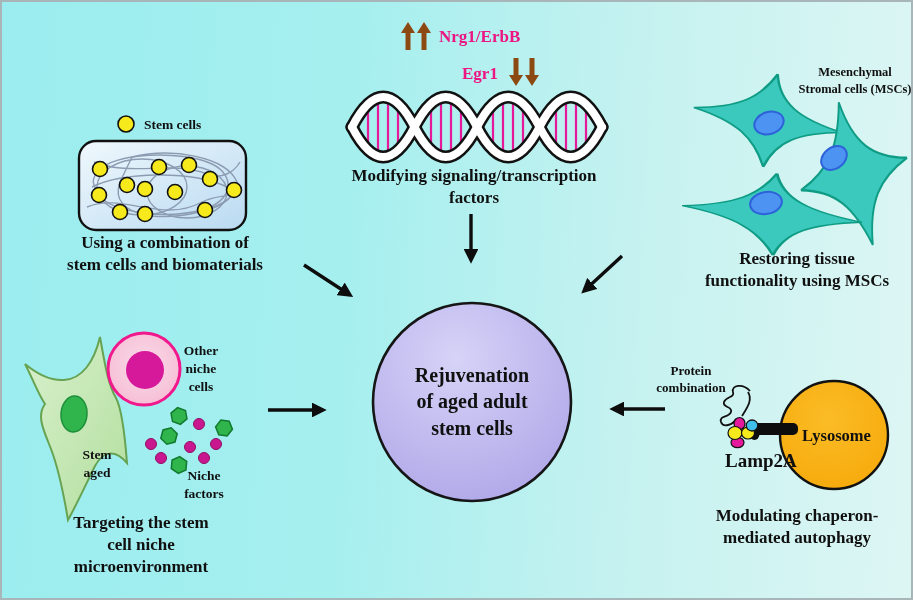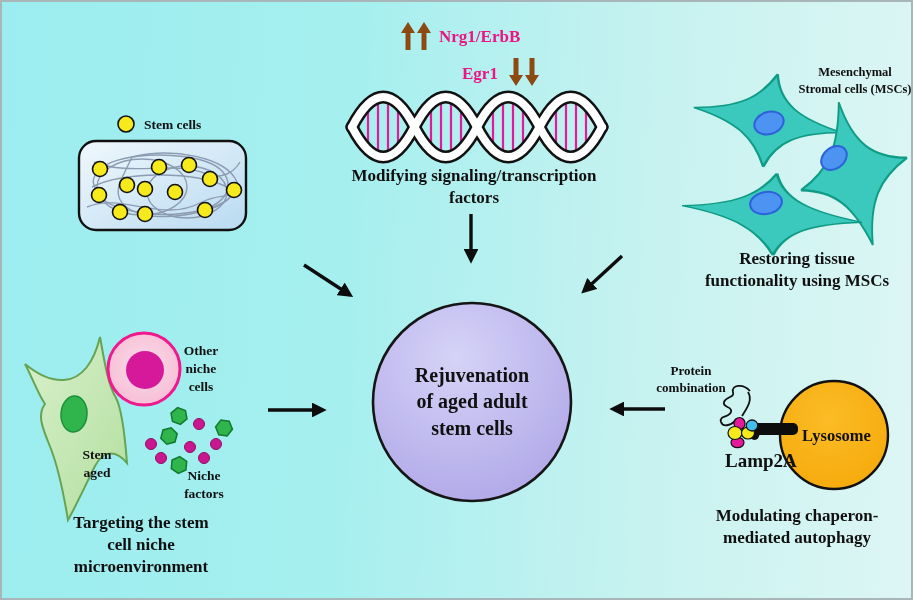--- a/index.html
+++ b/index.html
@@ -182,20 +182,22 @@
       <ellipse cx="737.5" cy="421.5" rx="5.5" ry="6" fill="#E5199B" stroke="#111" stroke-width="1.2"></ellipse>
       <ellipse cx="735.5" cy="440.5" rx="6.5" ry="5.2" fill="#E5199B" stroke="#111" stroke-width="1.2"></ellipse>
       <ellipse cx="733" cy="431" rx="7" ry="6.5" fill="#F6EA1C" stroke="#111" stroke-width="1.2"></ellipse>
       <ellipse cx="746" cy="431" rx="6.5" ry="6" fill="#F6EA1C" stroke="#111" stroke-width="1.2"></ellipse>
       <ellipse cx="750" cy="423.5" rx="5.8" ry="5.5" fill="#3FBFEA" stroke="#111" stroke-width="1.3"></ellipse>
     </g>
   </svg>
 
   <div class="t" style="left:142px; top:114px; font-size:13.5px; text-align:left;">Stem cells</div>
 
+  <div class="t" style="left:38px; top:230px; width:250px; font-size:17px;">Using a combination of
+stem cells and biomaterials</div>
 
   <div class="t pink" style="left:437px; top:24px; font-size:17px; text-align:center;">Nrg1/ErbB</div>
 
   <div class="t pink" style="left:460px; top:61px; font-size:17px; text-align:left;">Egr1</div>
 
   <div class="t" style="left:322px; top:163px; width:300px; font-size:17px;">Modifying signaling/transcription
 factors</div>
 
   <div class="t" style="left:795px; top:62px; width:116px; font-size:12.5px; line-height:1.32;">Mesenchymal
 Stromal cells (MSCs)</div>

